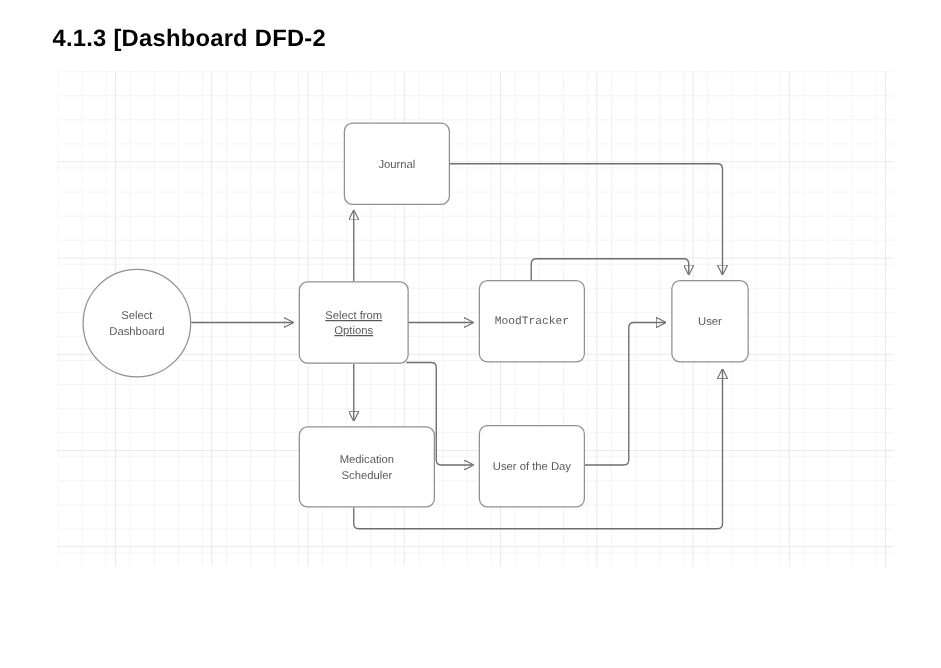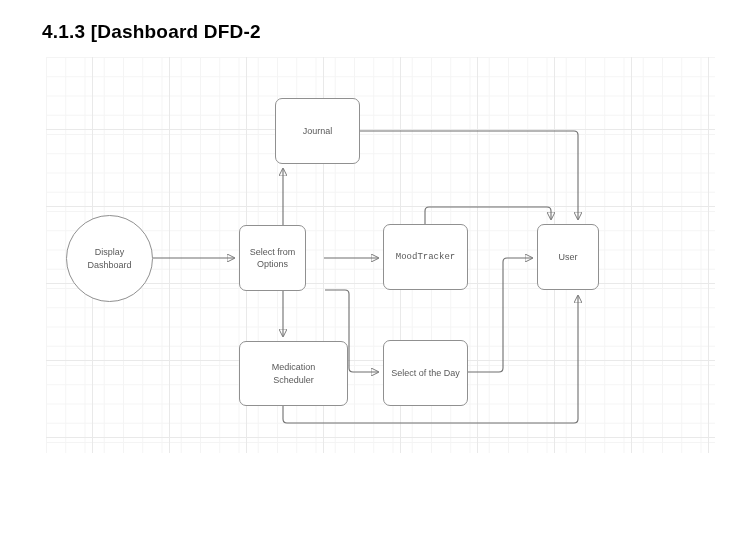--- a/index.html
+++ b/index.html
@@ -60,21 +60,21 @@
     color: #595959;
     font-size: 9px;
     line-height: 1.35;
     white-space: pre-line;
     padding: 2px;
   }
   .node.circle { border-radius: 50%; }
 
   .n-display     { left: 66px;  top: 215px; width: 87px; height: 87px; }
   .n-journal     { left: 239px; top: 98px;  width: 85px; height: 66px; margin-left: 36px; }
-  .n-select      { left: 239px; top: 225px; width: 67px; height: 66px; }
+  .n-select      { left: 239px; top: 225px; width: 88px; height: 66px; text-decoration: underline; }
   .n-mood        { left: 383px; top: 224px; width: 85px; height: 66px; font-family: Liberation Mono, monospace; }
   .n-user        { left: 537px; top: 224px; width: 62px; height: 66px; }
   .n-medication  { left: 239px; top: 341px; width: 109px; height: 65px; }
   .n-quote       { left: 383px; top: 340px; width: 85px; height: 66px; }
 </style>
 </head>
 <body>
 
 <div class="page">
 
@@ -101,30 +101,30 @@
 
     <path d="M 425 224 V 211 Q 425 207 429 207 H 547 Q 551 207 551 211 V 219" marker-end="url(#arrow)"></path>
 
     <path d="M 324 131 H 574 Q 578 131 578 135 V 219" marker-end="url(#arrow)"></path>
 
     <path d="M 468 372 H 499 Q 503 372 503 368 V 262 Q 503 258 507 258 H 532" marker-end="url(#arrow)"></path>
 
     <path d="M 283 406 V 419 Q 283 423 287 423 H 574 Q 578 423 578 419 V 296" marker-end="url(#arrow)"></path>
   </svg>
 
-  <div class="node circle n-display">Display
+  <div class="node circle n-display">Select
 Dashboard</div>
 
   <div class="node n-journal">Journal</div>
 
   <div class="node n-select">Select from
 Options</div>
 
   <div class="node n-mood">MoodTracker</div>
 
   <div class="node n-user">User</div>
 
   <div class="node n-medication">Medication
 Scheduler</div>
 
-  <div class="node n-quote">Select of the Day</div>
+  <div class="node n-quote">User of the Day</div>
 
 </div>
 
 </body></html>

